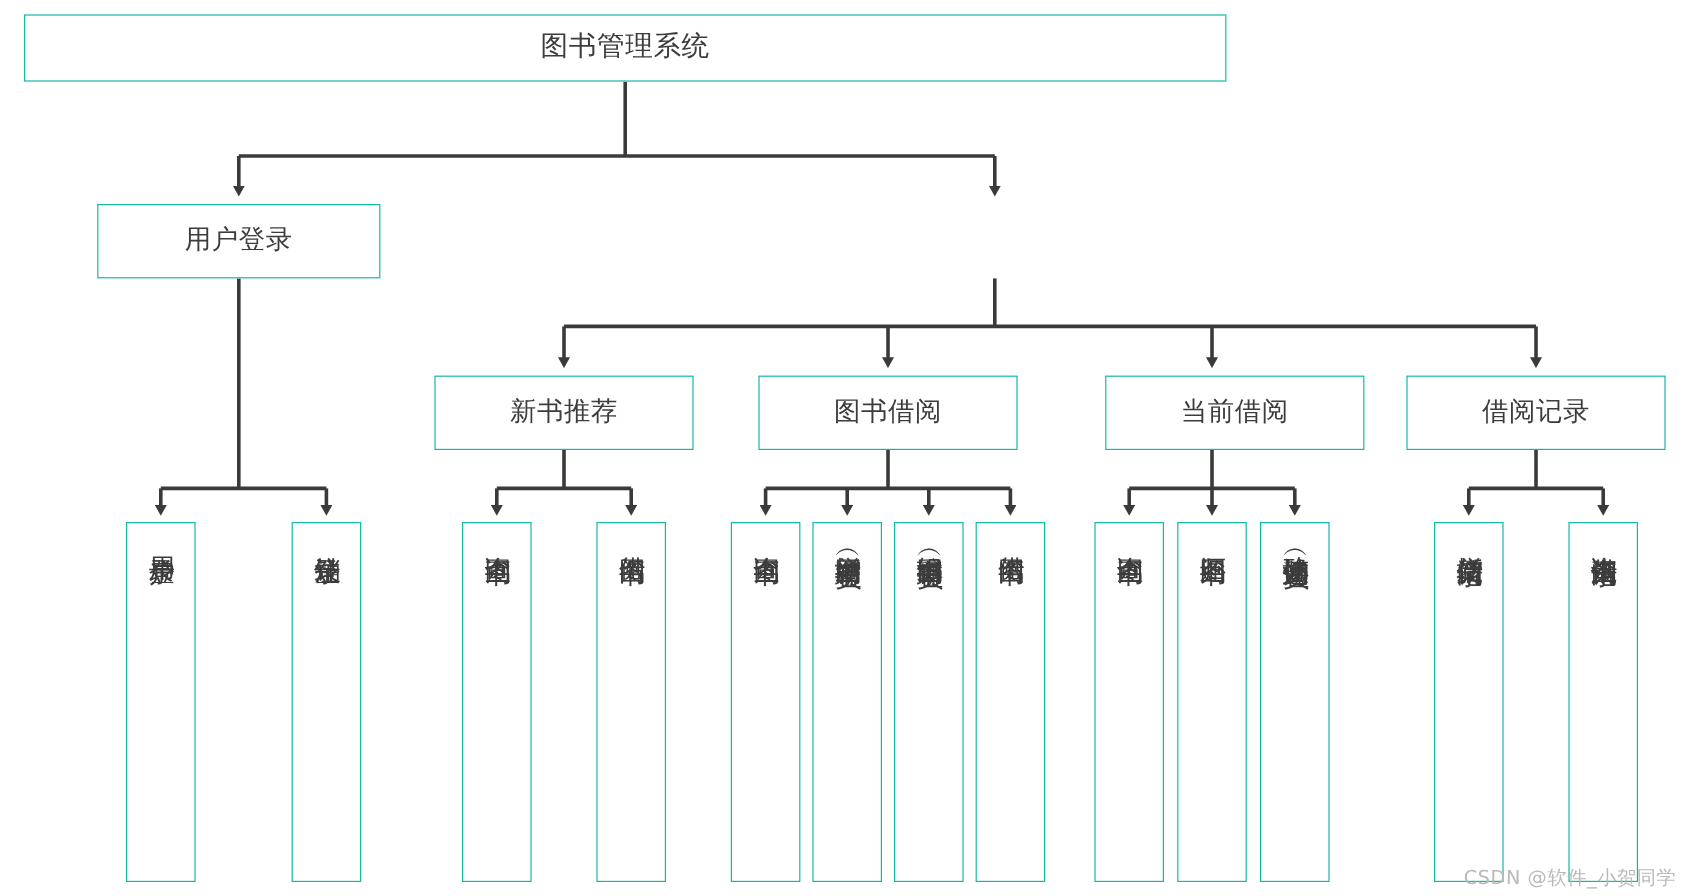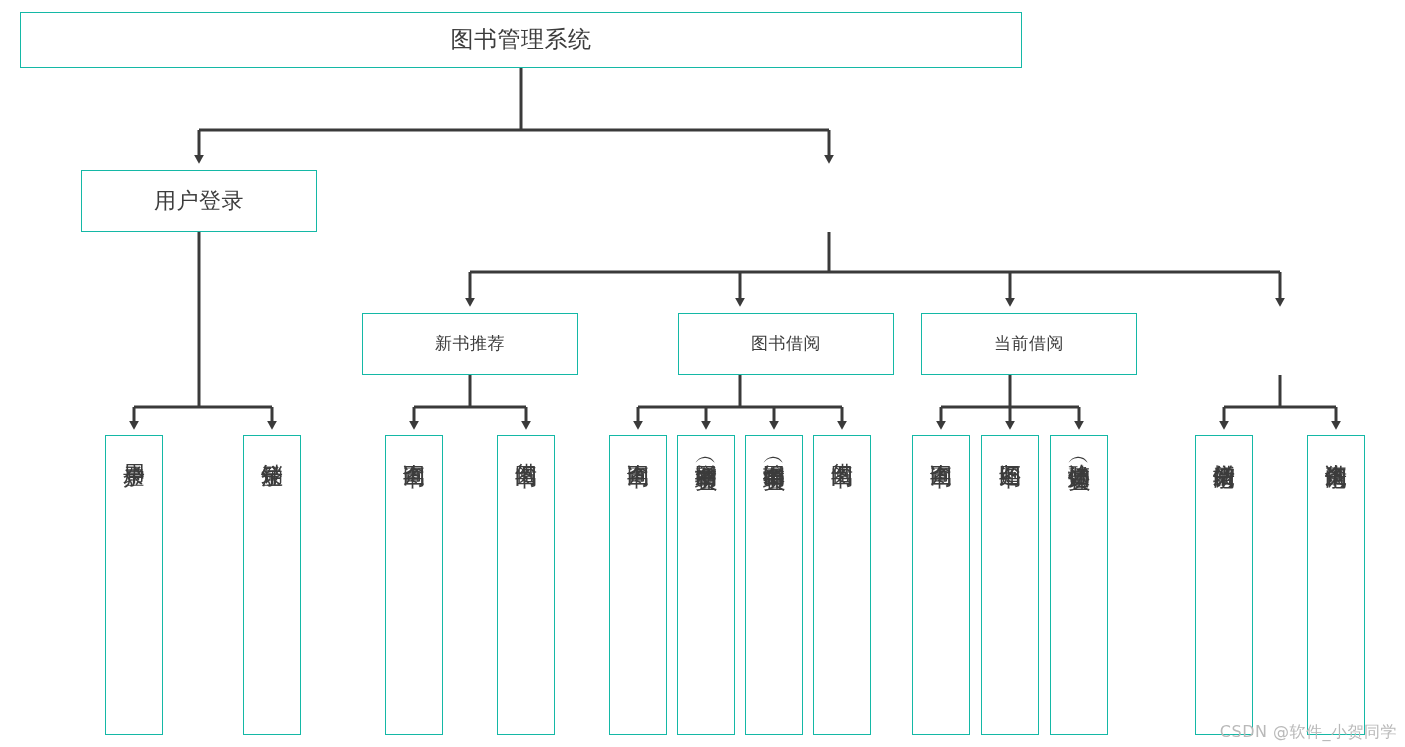--- a/index.html
+++ b/index.html
@@ -48,23 +48,23 @@
   .node-root .node-label { font-size: 23px; }
 
   
   .node-l1 { width: 236px; height: 62px; top: 170px; }
   .node-l1 .node-label { font-size: 22px; }
   .pos-user-login  { left: 81px; }
   .pos-book-manage { left: 711px; }
 
   
   .node-l2 { width: 216px; height: 62px; top: 313px; }
-  .node-l2 .node-label { font-size: 17px; }
+  .node-l2 .node-label { font-size: 22px; }
   .pos-new-book    { left: 362px; }
-  .pos-book-borrow { left: 632px; margin-left: 46px; }
+  .pos-book-borrow { left: 632px; }
   .pos-cur-borrow  { left: 902px; margin-left: 19px; }
   .pos-borrow-rec  { left: 1172px; }
 
   
   .node-leaf {
     width: 58px;
     height: 300px;
     top: 435px;
     align-items: flex-start;
     padding-top: 10px;
@@ -154,20 +154,23 @@
 
   <div class="node node-l2 pos-new-book">
     <span class="node-label">新书推荐</span>
   </div>
   <div class="node node-l2 pos-book-borrow">
     <span class="node-label">图书借阅</span>
   </div>
   <div class="node node-l2 pos-cur-borrow">
     <span class="node-label">当前借阅</span>
   </div>
+  <div class="node node-l2 pos-borrow-rec">
+    <span class="node-label">借阅记录</span>
+  </div>
 
   <div class="node node-leaf" style="left:105px">
     <span class="node-label">用户登录</span>
   </div>
   <div class="node node-leaf" style="left:243px">
     <span class="node-label">注销登录</span>
   </div>
 
   <div class="node node-leaf" style="left:385px">
     <span class="node-label">查询图书</span>

